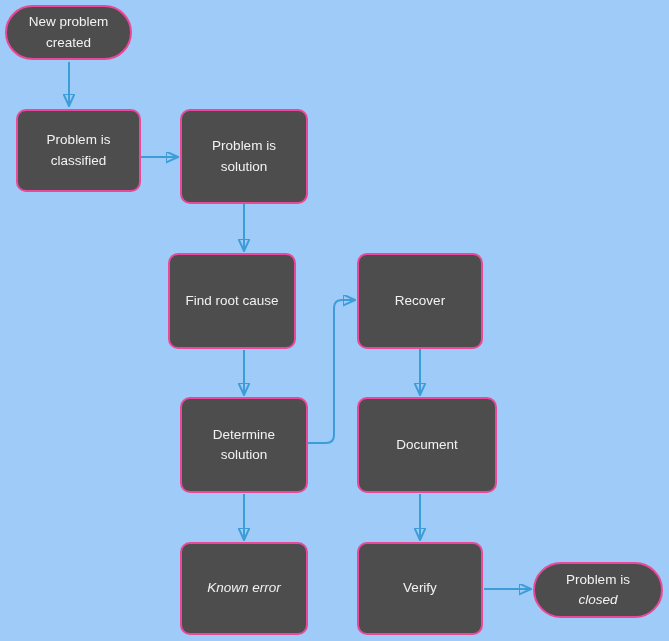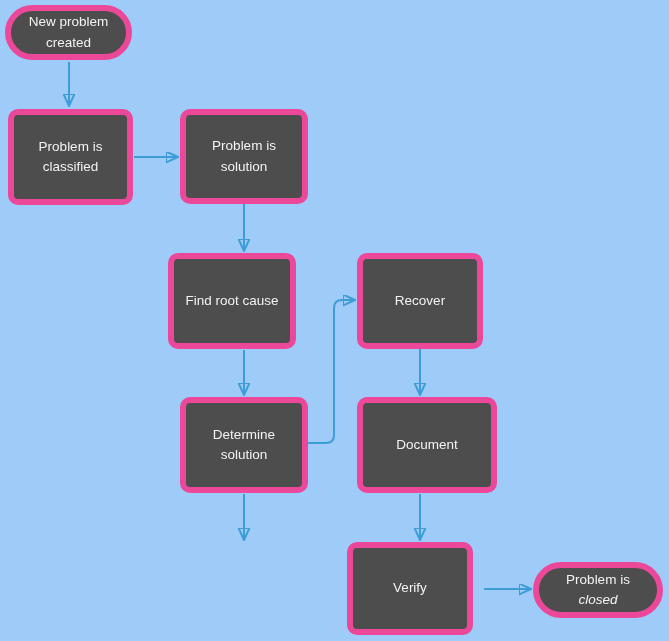--- a/index.html
+++ b/index.html
@@ -25,21 +25,21 @@
   }
   .connector-layer path {
     fill: none;
     stroke: #3d9dd8;
     stroke-width: 2;
   }
   .node {
     position: absolute;
     box-sizing: border-box;
     background: #4d4d4d;
-    border: 6px solid #ec4899;
+    border: 2px solid #ec4899;
     border-radius: 10px;
     color: #f2f2f2;
     font-size: 13.5px;
     line-height: 1.5;
     display: flex;
     flex-direction: column;
     align-items: center;
     justify-content: center;
     text-align: center;
     padding: 4px 10px;
@@ -74,21 +74,21 @@
     <path d="M 420 349 L 420 393" marker-end="url(#arrowhead)"></path>
     <path d="M 244 494 L 244 538" marker-end="url(#arrowhead)"></path>
     <path d="M 420 494 L 420 538" marker-end="url(#arrowhead)"></path>
     <path d="M 484 589 L 529 589" marker-end="url(#arrowhead)"></path>
   </svg>
 
   <div class="node pill" style="left:5px; top:5px; width:127px; height:55px;">
     <span>New problem created</span>
   </div>
 
-  <div class="node" style="left:8px; top:109px; width:125px; height:96px;">
+  <div class="node" style="left:16px; top:109px; width:125px; height:83px;">
     <span>Problem is classified</span>
   </div>
 
   <div class="node" style="left:180px; top:109px; width:128px; height:95px;">
     <span>Problem is solution</span>
   </div>
 
   <div class="node" style="left:168px; top:253px; width:128px; height:96px;">
     <span>Find root cause</span>
   </div>
@@ -98,22 +98,25 @@
   </div>
 
   <div class="node" style="left:357px; top:253px; width:126px; height:96px;">
     <span>Recover</span>
   </div>
 
   <div class="node" style="left:357px; top:397px; width:140px; height:96px;">
     <span>Document</span>
   </div>
 
+  <div class="node" style="left:180px; top:542px; width:128px; height:93px;">
+    <span class="italic">Known error</span>
+  </div>
 
-  <div class="node" style="left:347px; top:542px; width:126px; height:93px;">
+  <div class="node" style="left:357px; top:542px; width:126px; height:93px;">
     <span>Verify</span>
   </div>
 
   <div class="node pill" style="left:533px; top:562px; width:130px; height:56px;">
     <span>Problem is</span>
     <span class="italic">closed</span>
   </div>
 
 </div>
 

